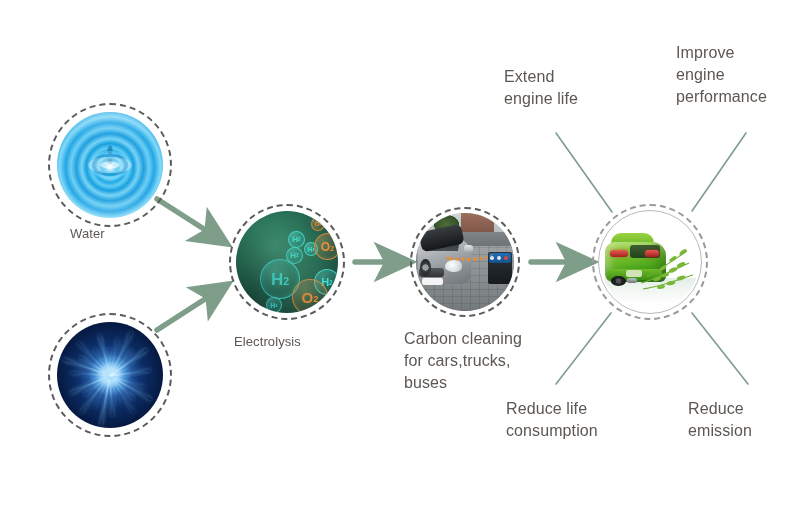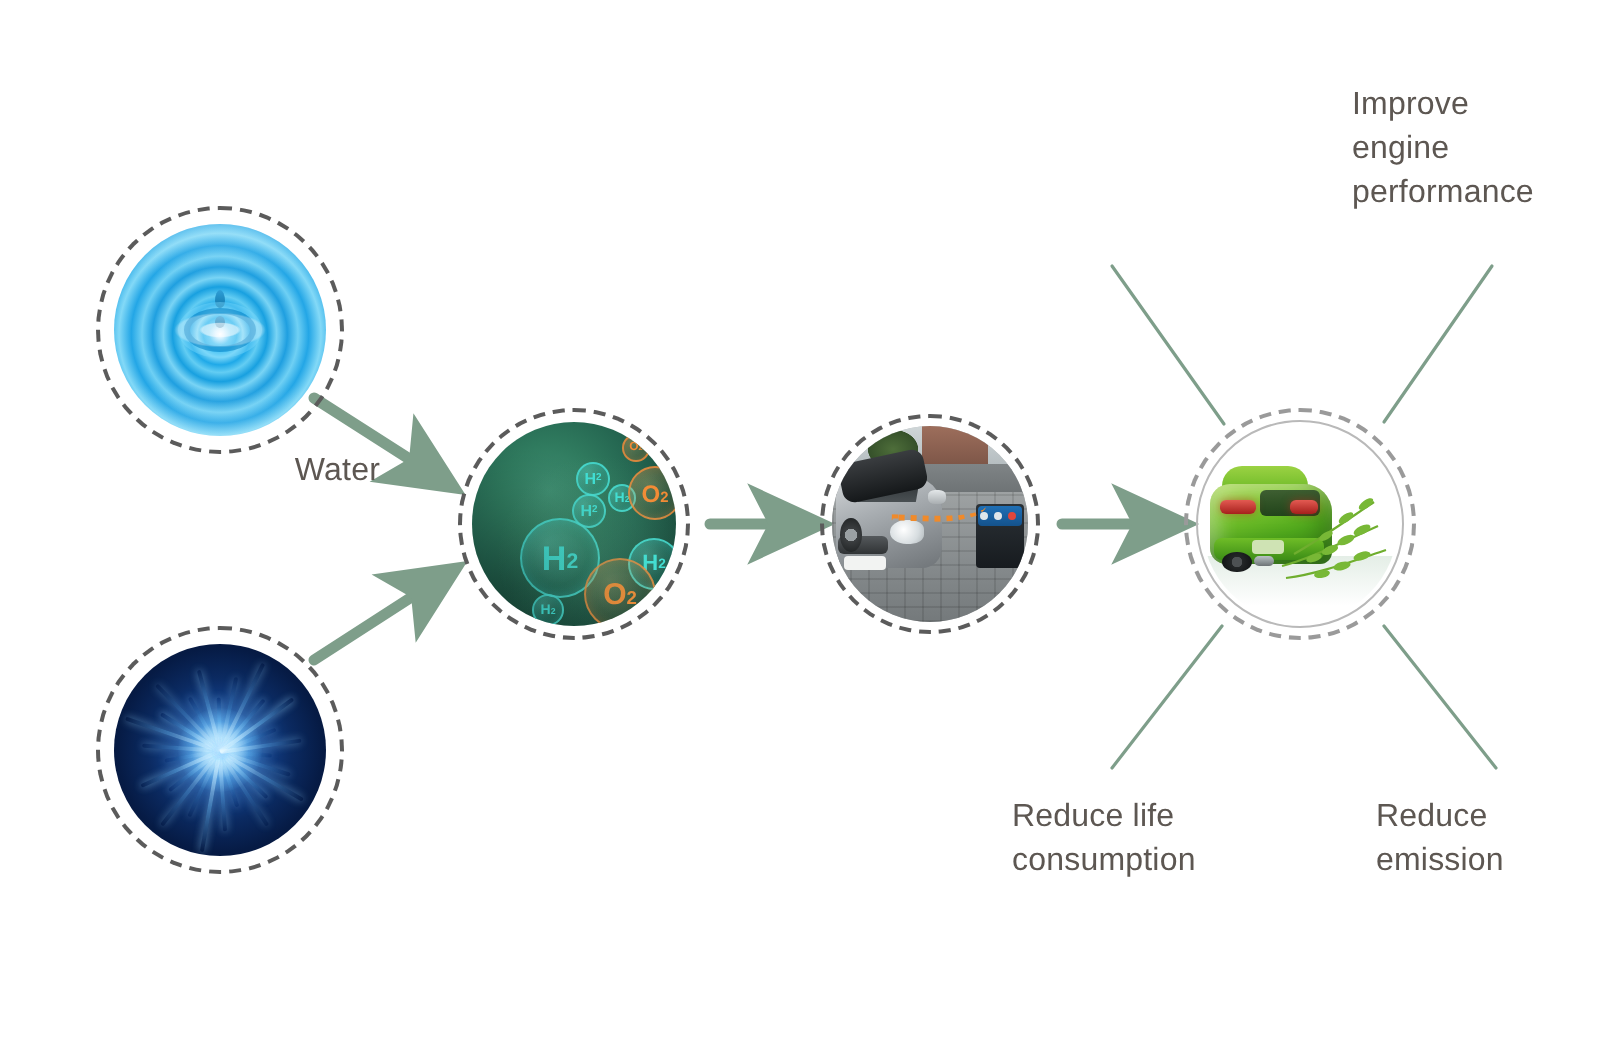--- a/index.html
+++ b/index.html
@@ -181,21 +181,21 @@
 
   
   .label{
     position:absolute;
     color:#5d5752;
     font-size:16px;
     line-height:1.38;
     white-space:pre-line;
     letter-spacing:.1px;
   }
-  .label.node-label{font-size:16px;text-align:right;}
+  .label.node-label{font-size:13px;}
   .label.benefit{font-size:16px;}
   svg.links{position:absolute;left:0;top:0;width:800px;height:522px;pointer-events:none;}
 </style>
 </head>
 <body>
 
 <div id="stage">
 
   <svg class="links" viewBox="0 0 800 522">
     <defs>
@@ -274,20 +274,21 @@
           <div class="bub h" style="left: 50px; top: 36px; width: 17px; height: 17px; font-size: 8px;">H<sub>2</sub></div>
           <div class="bub h" style="left: 78px; top: 58px; width: 26px; height: 26px; font-size: 11px;">H<sub>2</sub></div>
           <div class="bub h" style="left: 30px; top: 86px; width: 16px; height: 16px; font-size: 7px;">H<sub>2</sub></div>
           <div class="bub o" style="left: 56px; top: 68px; width: 36px; height: 36px; font-size: 15px;">O<sub>2</sub></div>
           <div class="bub o" style="left: 78px; top: 22px; width: 27px; height: 27px; font-size: 12px;">O<sub>2</sub></div>
           <div class="bub o" style="left: 75px; top: 6px; width: 14px; height: 14px; font-size: 6px;">O<sub>2</sub></div>
           <div class="bub o" style="left: 97px; top: 76px; width: 15px; height: 15px; font-size: 7px;">O</div>
         </div>
     </div>
   </div>
+  <div class="label node-label" style="left:234px;top:333px;width:150px;">Electrolysis</div>
 
   <div class="node" style="left:410px;top:207px;width:110px;height:110px;">
     <div class="ring" style="left:0;top:0;width:110px;height:110px;"></div>
     <div class="disc" style="left:6px;top:6px;width:98px;height:98px;">
       <div class="car-photo">
         <div class="cp-sky"></div>
         <div class="cp-green"></div>
         <div class="cp-bldg"></div>
         <div class="cp-road"></div>
         <div class="cp-drive"></div>
@@ -301,20 +302,23 @@
         <div class="cp-mirror"></div>
         <div class="cp-machine"></div>
         <div class="cp-mpanel"></div>
         <div class="cp-mdial" style="left:76%"></div>
         <div class="cp-mdial" style="left:83%"></div>
         <div class="cp-mdial" style="left:90%;background:#e0463c"></div>
         <div class="cp-hose"></div>
       </div>
     </div>
   </div>
+  <div class="label" style="left:404px;top:328px;width:170px;">Carbon cleaning
+for cars,trucks,
+buses</div>
 
   <div class="node" style="left:592px;top:204px;width:116px;height:116px;">
     <div class="ring light" style="left:0;top:0;width:116px;height:116px;"></div>
     <div class="inner-solid" style="left:6px;top:6px;width:104px;height:104px;"></div>
     <div class="disc" style="left:9px;top:9px;width:98px;height:98px;">
       <div class="gc">
         <div class="gc-ground"></div>
         <div class="gc-roof"></div>
         <div class="gc-body"></div>
         <div class="gc-glass"></div>
@@ -340,20 +344,22 @@
             <ellipse cx="80" cy="65" rx="4.4" ry="2" transform="rotate(-18 80 65)"></ellipse>
             <ellipse cx="62" cy="55" rx="3.8" ry="1.8" transform="rotate(-32 62 55)"></ellipse>
             <ellipse cx="72" cy="46" rx="4.2" ry="1.9" transform="rotate(-34 72 46)"></ellipse>
             <ellipse cx="82" cy="39" rx="4.2" ry="1.9" transform="rotate(-36 82 39)"></ellipse>
           </g>
         </svg>
       </div>
     </div>
   </div>
 
+  <div class="label benefit" style="left:504px;top:66px;width:150px;">Extend
+engine life</div>
   <div class="label benefit" style="left:676px;top:42px;width:140px;">Improve
 engine
 performance</div>
   <div class="label benefit" style="left:506px;top:398px;width:160px;">Reduce life
 consumption</div>
   <div class="label benefit" style="left:688px;top:398px;width:130px;">Reduce
 emission</div>
 
 </div>
 

